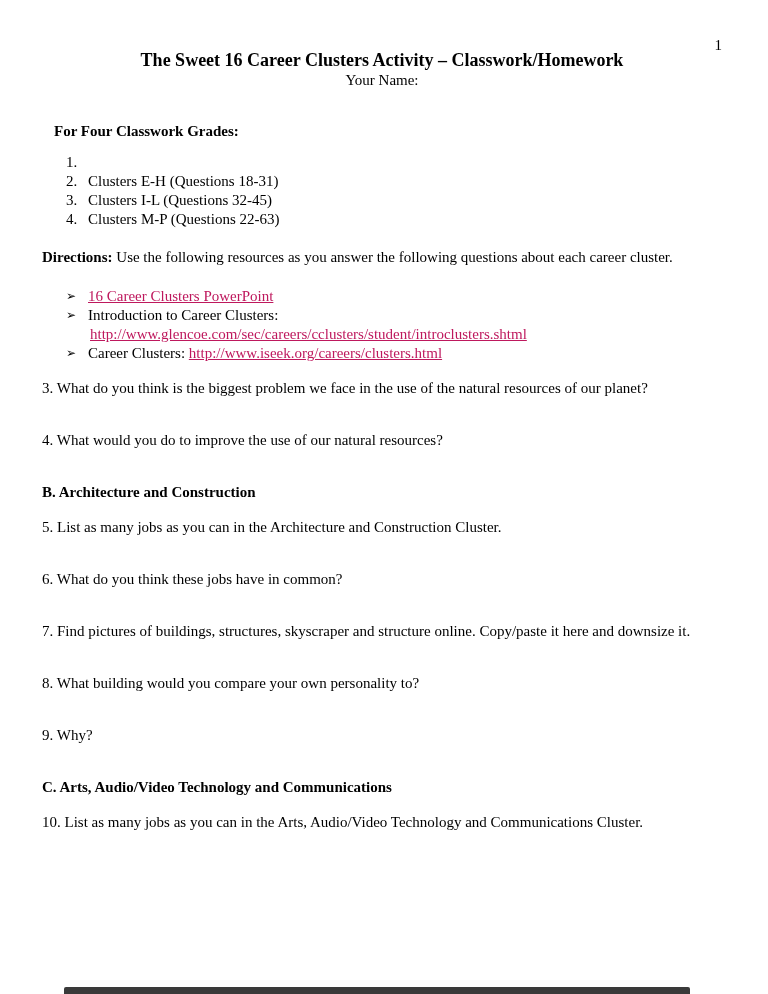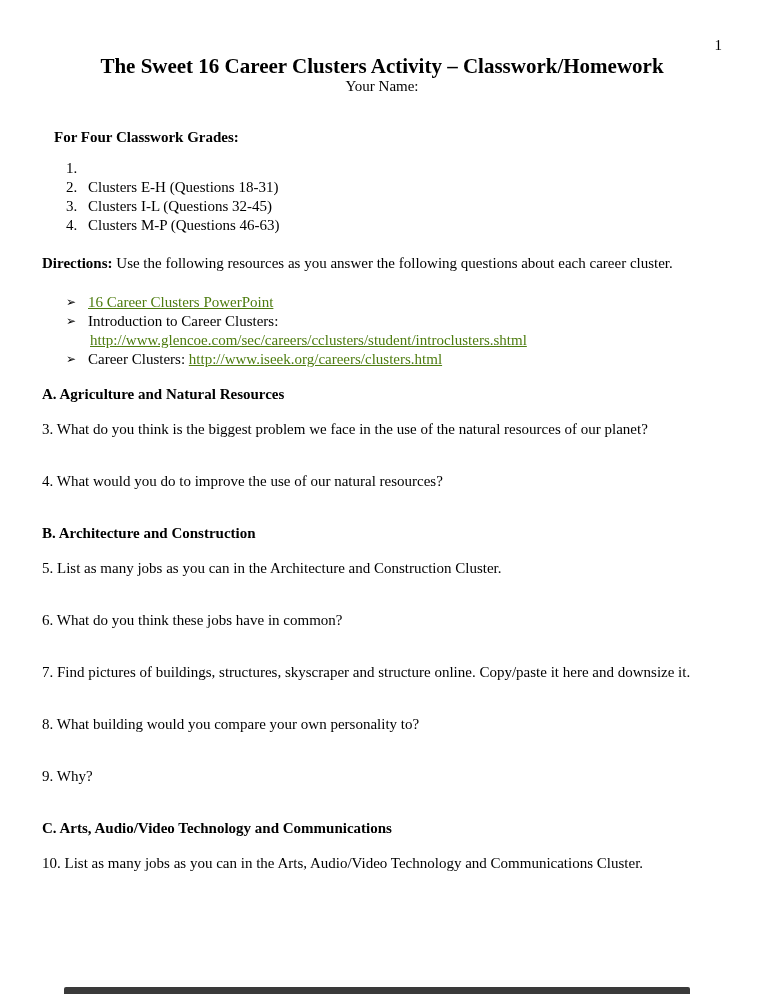--- a/index.html
+++ b/index.html
@@ -16,23 +16,23 @@
     line-height: 19px;
     overflow: hidden;
   }
   .page-number {
     position: absolute;
     top: 36px;
     right: 46px;
   }
   .title {
     text-align: center;
-    font-size: 21px;
+    font-size: 18px;
     font-weight: bold;
-    margin: 20px 0 1px 0;
+    margin: 14px 0 1px 0;
     line-height: 20px;
   }
   .subtitle {
     text-align: center;
     margin: 0 0 32px 0;
   }
   .grades-heading {
     font-weight: bold;
     margin: 12px;
   }
@@ -44,21 +44,21 @@
   .resources { padding-left: 24px; margin: 0 0 16px 0; }
   .res-item { display: flex; }
   .res-bullet {
     width: 22px;
     flex: 0 0 22px;
     font-family: "DejaVu Sans", sans-serif;
     font-size: 12px;
   }
   .res-sub { padding-left: 24px; }
   .link {
-    color: #4d7c0f;
+    color: #be185d;
     text-decoration: underline;
     cursor: pointer;
   }
   .section-heading {
     font-weight: bold;
     margin: 2px 0 16px 0;
   }
   .question { margin: 0 0 33px 0; }
   .bottom-bar {
     position: absolute;
@@ -89,21 +89,21 @@
     <div class="g-item">
       <span class="g-num">2.</span>
       <span>Clusters E-H (Questions 18-31)</span>
     </div>
     <div class="g-item">
       <span class="g-num">3.</span>
       <span>Clusters I-L (Questions 32-45)</span>
     </div>
     <div class="g-item">
       <span class="g-num">4.</span>
-      <span>Clusters M-P (Questions 46-63)</span>
+      <span>Clusters M-P (Questions 22-63)</span>
     </div>
   </div>
 
   <p class="directions">
     <span class="bold">Directions:</span><span> Use the following resources as you answer the following questions about each career cluster.</span>
   </p>
 
   <div class="resources">
     <div class="res-item">
       <span class="res-bullet">➢</span>
@@ -115,21 +115,20 @@
     </div>
     <div class="res-sub">
       <a class="link">http://www.glencoe.com/sec/careers/cclusters/student/introclusters.shtml</a>
     </div>
     <div class="res-item">
       <span class="res-bullet">➢</span>
       <span><span>Career Clusters: </span><a class="link">http://www.iseek.org/careers/clusters.html</a></span>
     </div>
   </div>
 
-  <p class="section-heading">A. Agriculture and Natural Resources</p>
   <p class="question">3. What do you think is the biggest problem we face in the use of the natural resources of our planet?</p>
   <p class="question">4. What would you do to improve the use of our natural resources?</p>
 
   <p class="section-heading">B. Architecture and Construction</p>
   <p class="question">5. List as many jobs as you can in the Architecture and Construction Cluster.</p>
   <p class="question">6. What do you think these jobs have in common?</p>
   <p class="question">7. Find pictures of buildings, structures, skyscraper and structure online. Copy/paste it here and downsize it.</p>
   <p class="question">8. What building would you compare your own personality to?</p>
   <p class="question">9. Why?</p>
 

